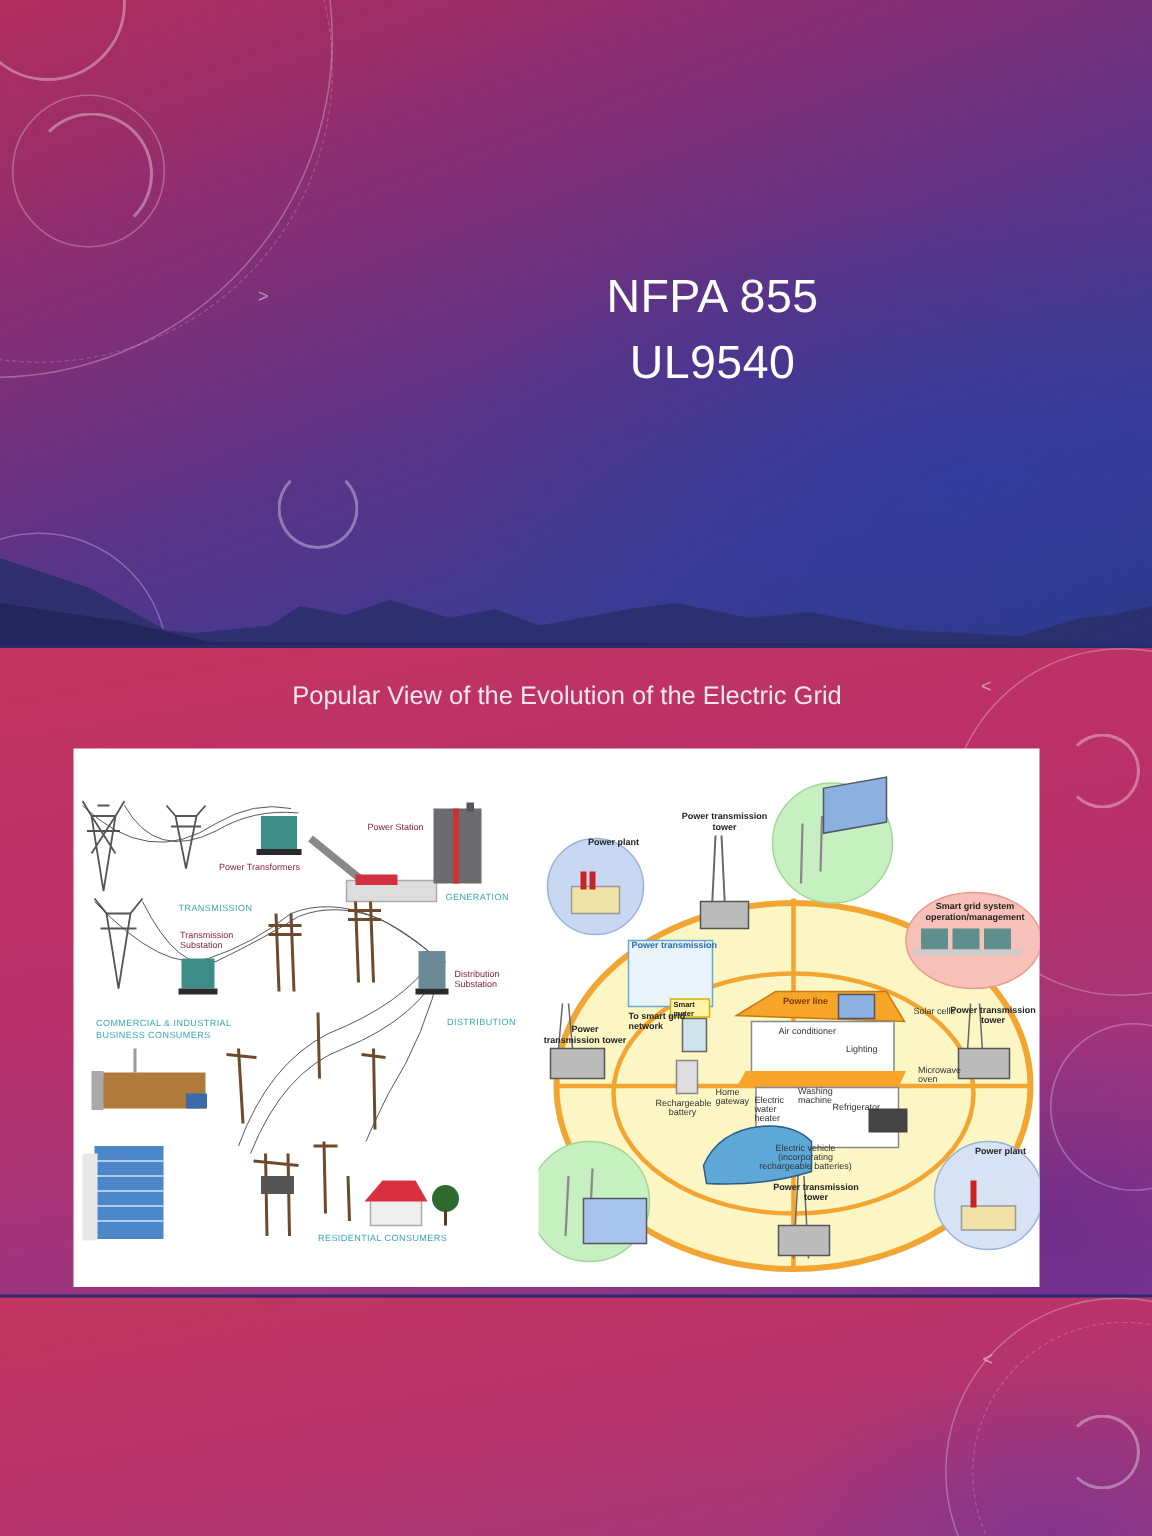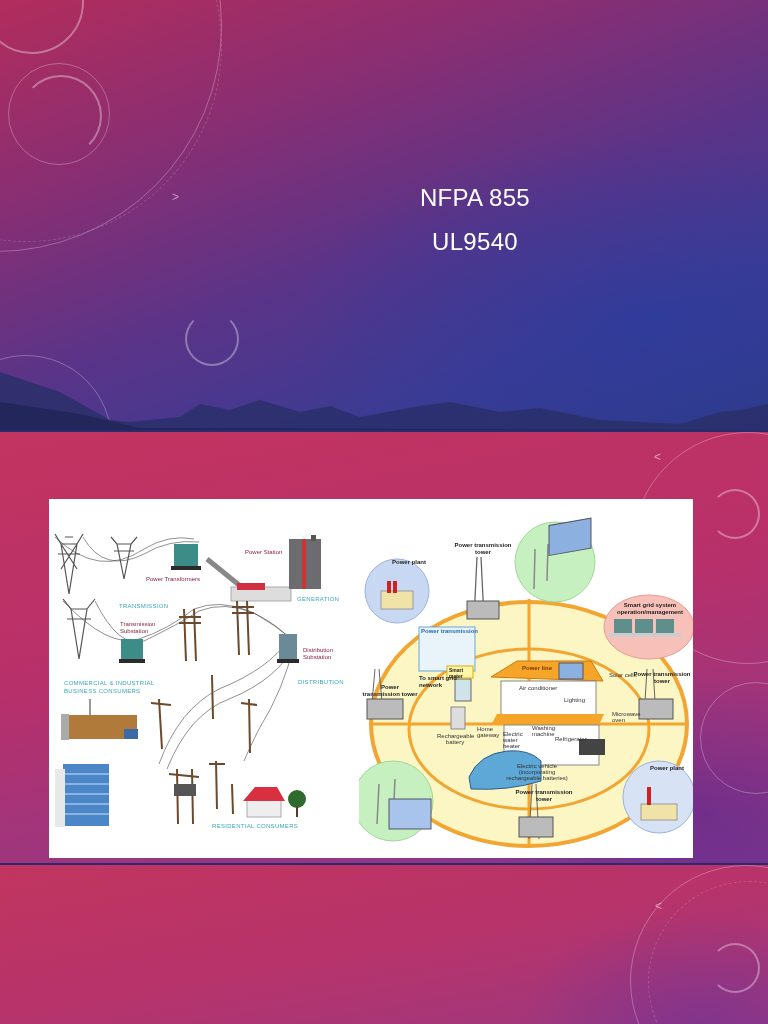--- a/index.html
+++ b/index.html
@@ -11,21 +11,21 @@
   .s2{top:432px;height:433px;background:
       radial-gradient(ellipse 300px 200px at 700px 380px, rgba(90,40,140,.55), rgba(90,40,140,0) 70%),
       linear-gradient(170deg,#c23460 0%,#b8306a 45%,#9a3680 80%,#7d3790 100%);}
   .s3{top:865px;height:159px;background:
       radial-gradient(ellipse 260px 160px at 700px 160px, rgba(110,50,150,.6), rgba(110,50,150,0) 70%),
       linear-gradient(170deg,#c1355f 0%,#b7336a 50%,#9c3880 100%);}
   .divider{position:absolute;left:0;width:768px;height:4px;background:#2a2a6e;}
   .ring{position:absolute;border-radius:50%;border:1px solid rgba(255,255,255,.28);}
   .ring.thick{border-width:2px;border-color:rgba(255,255,255,.35);}
   .mountains{position:absolute;left:0;bottom:0;width:768px;height:90px;}
-  .title{position:absolute;left:360px;top:176px;width:230px;text-align:center;color:#fff;font-size:24px;line-height:44px;letter-spacing:.3px;}
+  .title{position:absolute;left:360px;top:176px;width:230px;text-align:center;color:#fff;font-size:31px;line-height:44px;letter-spacing:.3px;}
   .title div{white-space:nowrap;}
   .caption{position:absolute;left:0;top:22px;width:756px;text-align:center;color:#f3e6ee;font-size:17px;}
   .figure{position:absolute;left:49px;top:67px;width:644px;height:359px;background:#fff;}
   .panel{position:absolute;top:0;height:359px;}
   .lbl{position:absolute;font-size:6px;white-space:nowrap;}
   .tealtxt{color:#3aa8b8;letter-spacing:.3px;}
   .redtxt{color:#8a2040;}
   .blk{color:#222;font-weight:bold;}
   .arrow-glyph{position:absolute;color:rgba(255,255,255,.5);font-size:12px;}
 </style>
@@ -53,20 +53,21 @@
   </div>
 </div>
 <div class="divider" style="top:430px;"></div>
 
 <div class="slide s2">
   <div class="ring" style="left:632px;top:0px;width:230px;height:230px;"></div>
   <div class="ring thick" style="left:710px;top:57px;width:46px;height:46px;border-left-color:transparent;"></div>
   <div class="ring" style="left:700px;top:250px;width:110px;height:110px;"></div>
   <span class="arrow-glyph" style="left:654px;top:18px;">&lt;</span>
 
+  <div class="caption">Popular View of  the Evolution of the Electric Grid</div>
 
   <div class="figure">
 
     <div class="panel" style="left:0;width:310px;">
       <svg width="310" height="359" viewBox="0 0 310 359">
 
         <g stroke="#555" stroke-width="1.2" fill="none">
           <path d="M20,95 L12,45 L6,35 M20,95 L28,45 L34,35 M12,45 L28,45 M9,55 L31,55 M16,38 L24,38 M12,45 L28,70 M28,45 L12,70"></path>
           <path d="M75,80 L68,45 L62,38 M75,80 L82,45 L88,38 M68,45 L82,45 M65,52 L85,52"></path>
           <path d="M30,160 L22,110 L14,100 M30,160 L38,110 L46,100 M22,110 L38,110 M18,120 L42,120"></path>

